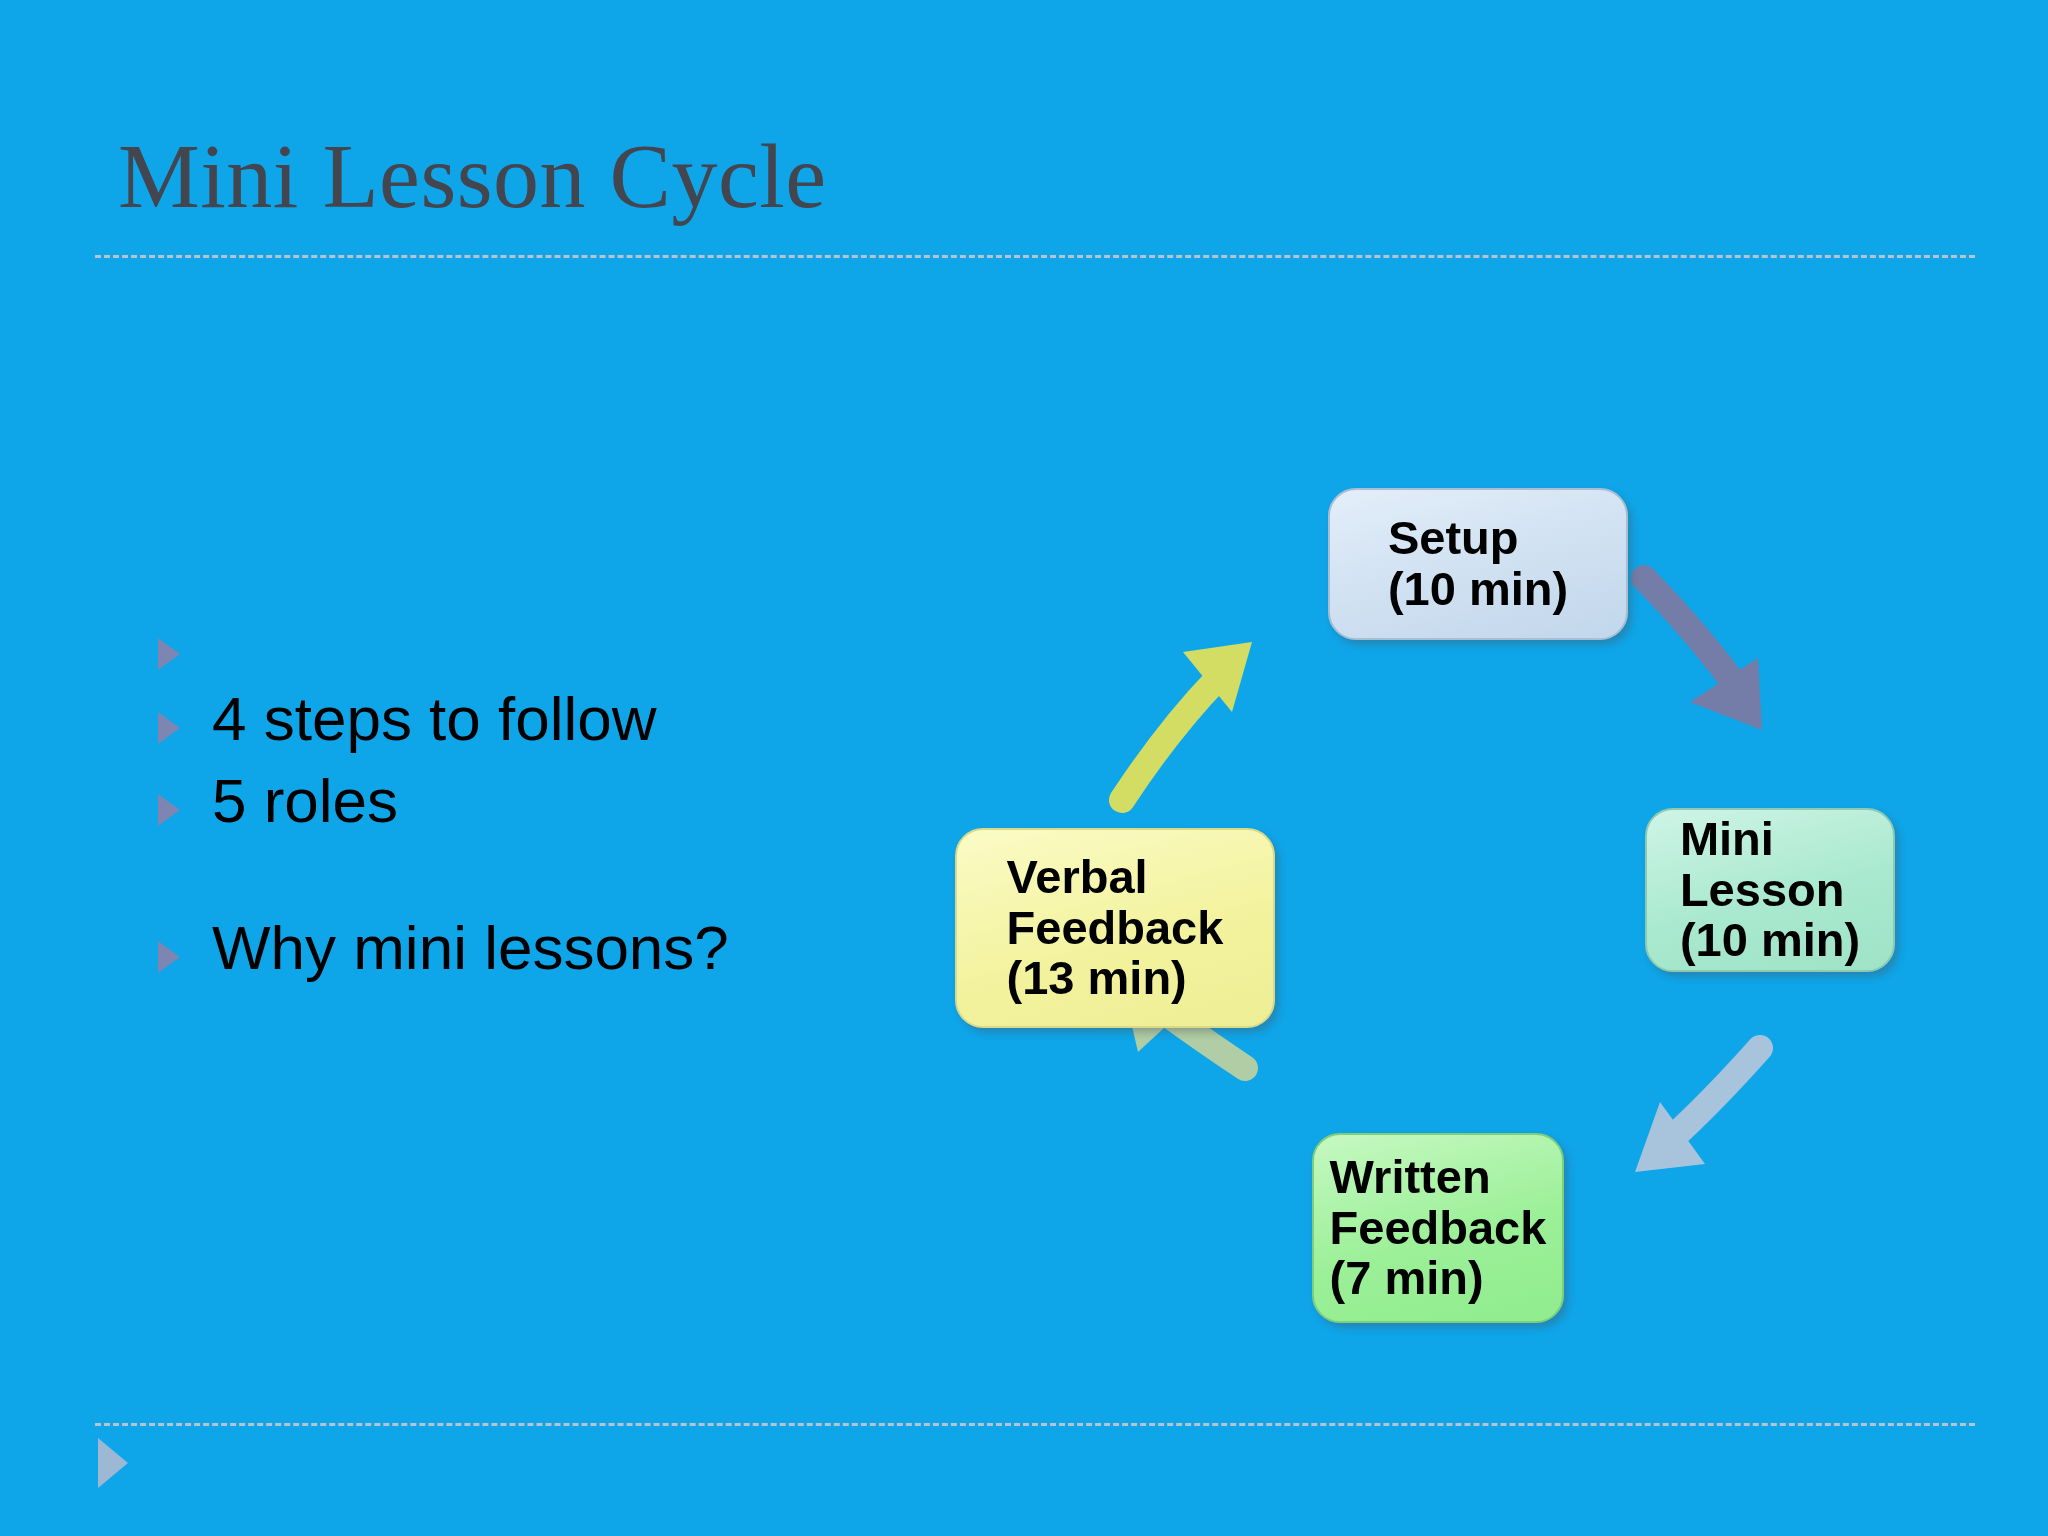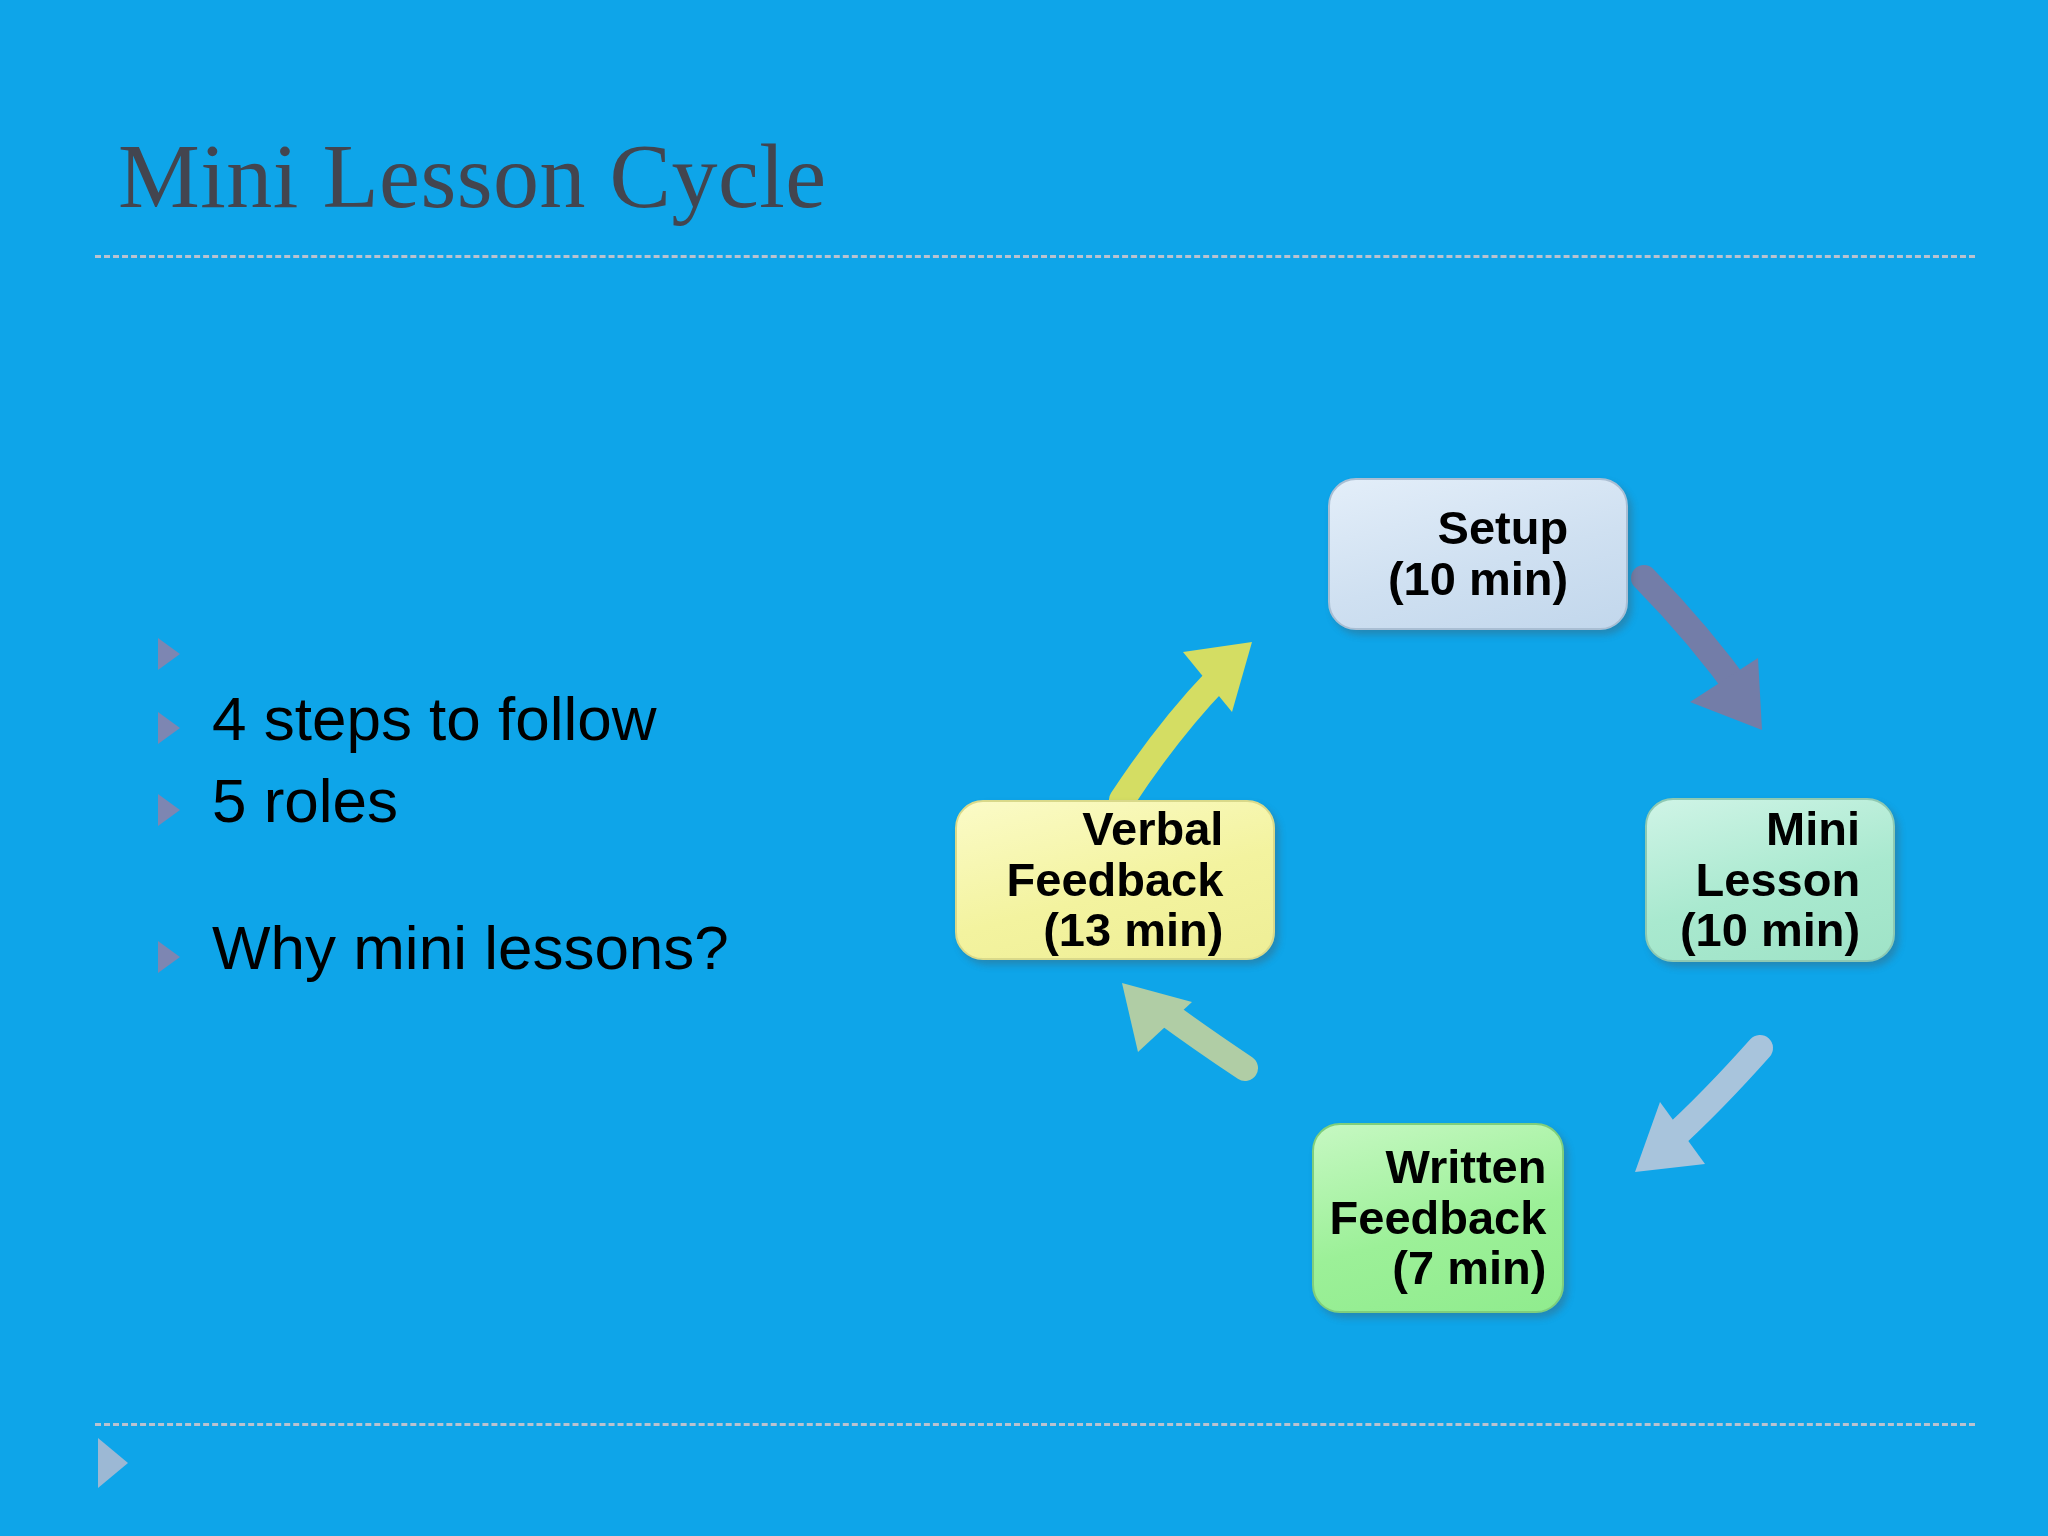--- a/index.html
+++ b/index.html
@@ -106,29 +106,30 @@
     height: 940px;
   }
 
   .node {
     position: absolute;
     box-sizing: border-box;
     border-radius: 28px;
     display: flex;
     align-items: center;
     justify-content: center;
-    text-align: right;
+    text-align: left;
     font-family: "Liberation Sans", sans-serif;
     font-weight: bold;
     font-size: 47px;
     line-height: 1.08;
     color: #000000;
     box-shadow: 4px 5px 7px rgba(80,80,80,0.33);
     white-space: pre-line;
     padding: 6px 10px;
+    margin-top: 10px;
   }
 
   .node-setup {
     left: 428px;  top: 48px;
     width: 300px; height: 152px;
     background: linear-gradient(165deg, #e3eef9 0%, #cfe0f1 55%, #c2d7ec 100%);
     border: 2px solid #a9bed3;
   }
   .node-mini {
     left: 745px;  top: 368px;
@@ -136,22 +137,22 @@
     background: linear-gradient(165deg, #cff4e6 0%, #a9e9cf 55%, #9fe3c7 100%);
     border: 2px solid #8ec9b2;
   }
   .node-written {
     left: 412px;  top: 693px;
     width: 252px; height: 190px;
     background: linear-gradient(165deg, #c6f8c2 0%, #9cf098 55%, #90ec8e 100%);
     border: 2px solid #7fce7c;
   }
   .node-verbal {
-    left: 55px;   top: 370px;
-    width: 320px; height: 160px;
+    left: 55px;   top: 388px;
+    width: 320px; height: 200px;
     background: linear-gradient(165deg, #fbfbc7 0%, #f3f39f 55%, #eeee96 100%);
     border: 2px solid #d9d98a;
   }
 </style>
 </head>
 <body>
 
 <div class="slide">
 
   <div class="slide-title">Mini Lesson Cycle</div>

